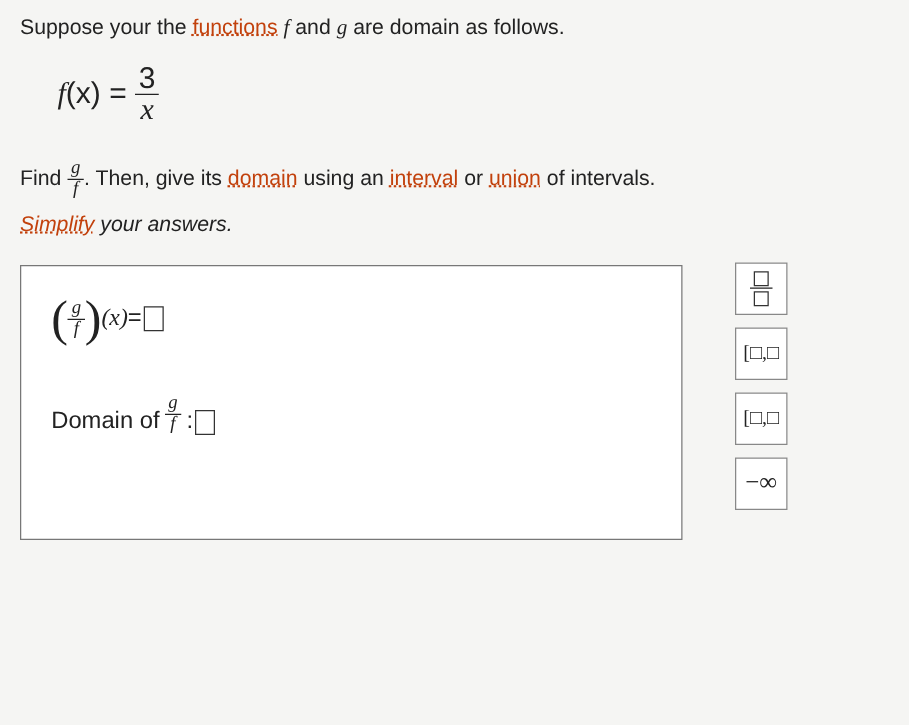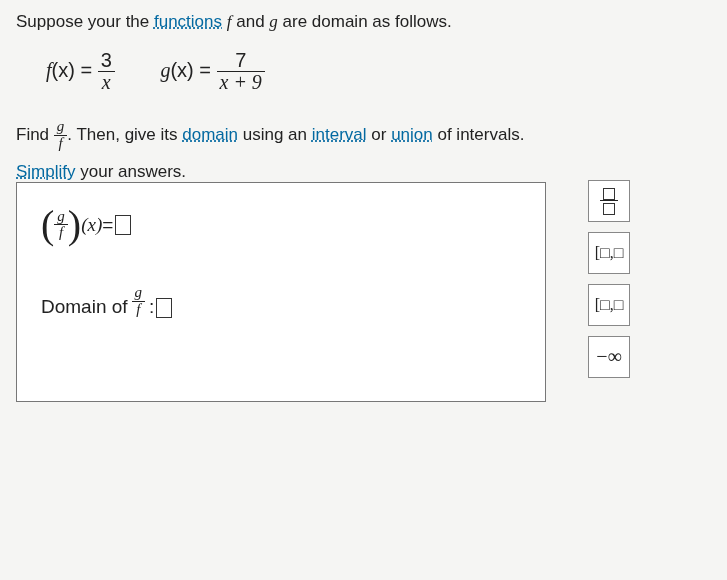--- a/index.html
+++ b/index.html
@@ -9,29 +9,29 @@
     font-size: 17px;
     color: #222;
     background: #f5f5f3;
     width: 727px;
     height: 580px;
     box-sizing: border-box;
     overflow: hidden;
   }
   .link {
     text-decoration: underline dotted;
-    color: #0369a1;
+    color: #c2410c;
     cursor: pointer;
   }
   .intro {
     margin-bottom: 18px;
   }
   .defs {
     margin: 0 0 26px 30px;
-    font-size: 20px;
+    font-size: 24px;
   }
   .defs .func {
     display: inline-block;
     margin-right: 40px;
     vertical-align: middle;
   }
   .frac {
     display: inline-block;
     vertical-align: middle;
     text-align: center;
@@ -45,20 +45,22 @@
     display: block;
     border-top: 1.4px solid #222;
     padding: 0 3px;
   }
   .frac.small { font-size: 15px; }
   .frac.small .den { border-top: 1.2px solid #222; }
   .findline {
     margin-bottom: 10px;
   }
   .simplify {
+    margin-bottom: 22px;
+    font-style: italic;
   }
   .after {
     display: flex;
     align-items: flex-start;
   }
   .answerbox {
     border: 1px solid #777;
     background: #fff;
     padding: 26px 24px;
     width: 530px;
@@ -121,23 +123,20 @@
 <body>
 
 <div class="intro">
   <span>Suppose your the </span><span class="link">functions</span><span> </span><span class="ital">f</span><span> and </span><span class="ital">g</span><span> are domain as follows.</span>
 </div>
 
 <div class="defs">
   <span class="func">
     <span class="ital">f</span><span>(x)</span><span> = </span><span class="frac"><span class="num">3</span><span class="den ital">x</span></span>
   </span>
-  <span class="func">
-    <span class="ital">g</span><span>(x)</span><span> = </span><span class="frac"><span class="num">7</span><span class="den ital">x + 9</span></span>
-  </span>
 </div>
 
 <div class="findline">
   <span>Find </span><span class="frac small"><span class="num ital">g</span><span class="den ital">f</span></span><span>. </span><span>Then, give its </span><span class="link">domain</span><span> using an </span><span class="link">interval</span><span> or </span><span class="link">union</span><span> of intervals.</span>
 </div>
 
 <div class="simplify">
   <span class="link">Simplify</span><span> your answers.</span>
 </div>
 

